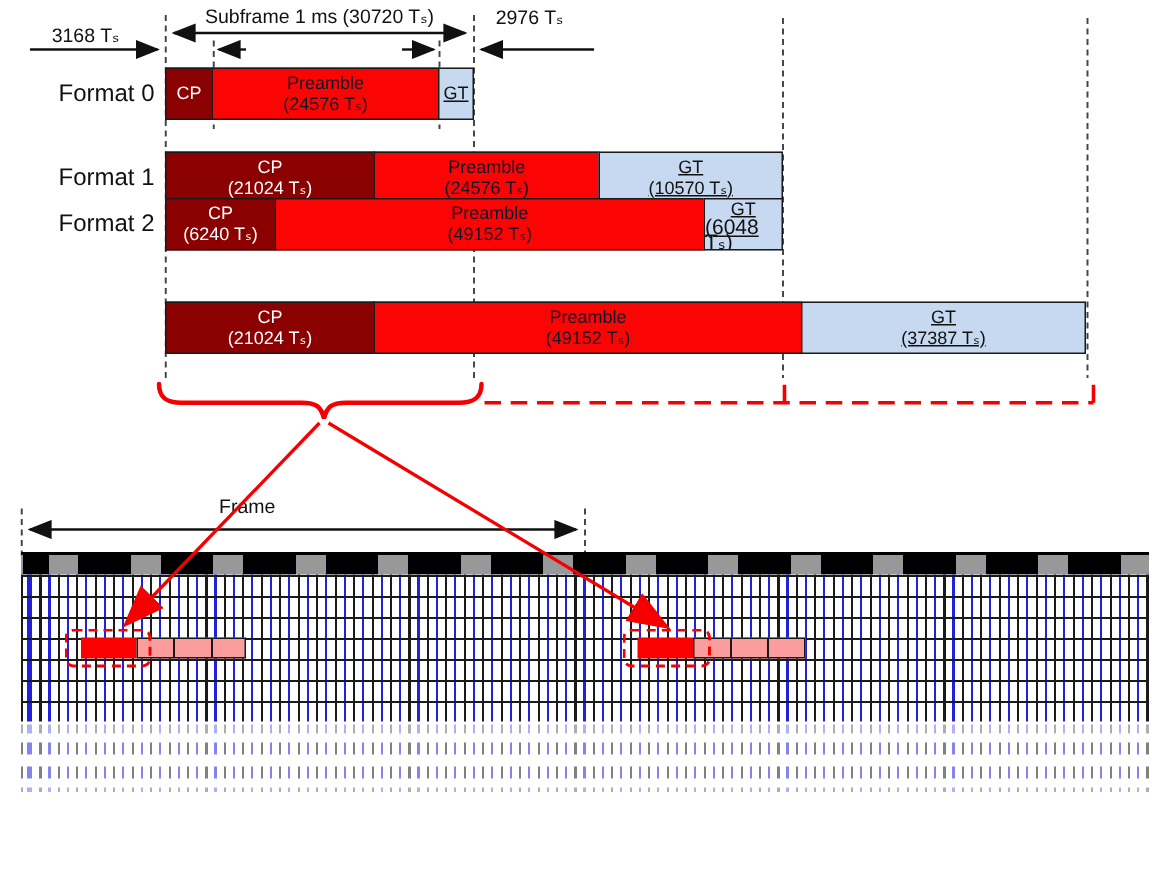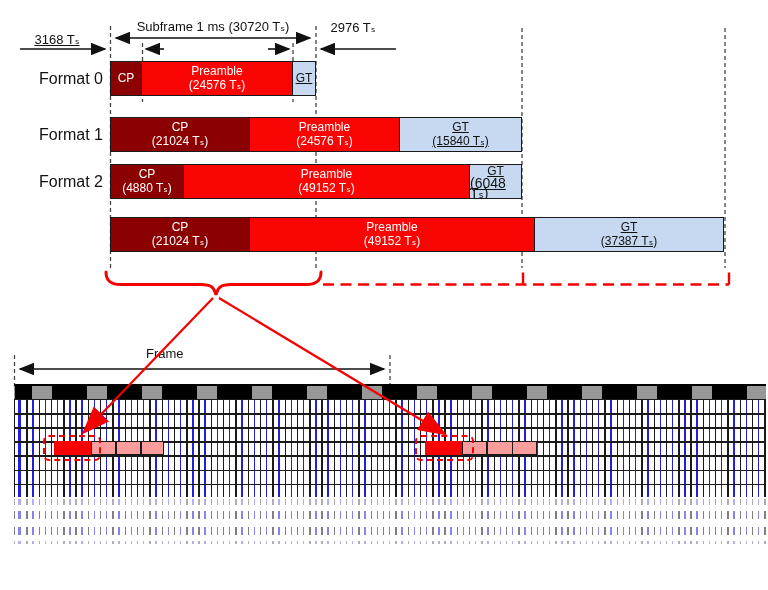--- a/index.html
+++ b/index.html
@@ -1,36 +1,36 @@
 <!DOCTYPE html>
 <html style="--cp: #8B0000; --preamble: #FB0404; --gt: #C6D9F1; --highlight_red: #FA0000; --highlight_pink: #FB9D9D; --annotation_red: #F40000; --grid_blue: #2020DD; --checker_gray: #989898;"><head>
 <meta charset="utf-8">
 <style>
   html,body{margin:0;padding:0;background:#fff;}
   .canvas{position:relative;width:768px;height:528px;background:#fff;overflow:hidden;
-          font-family:"Liberation Sans","DejaVu Sans",sans-serif;color:#111;margin-top:16px;}
+          font-family:"Liberation Sans","DejaVu Sans",sans-serif;color:#111;}
   svg.overlay{position:absolute;left:0;top:0;width:768px;height:590px;pointer-events:none;}
   #svg-back{z-index:1;}
   #svg-front{z-index:6;}
 
   .lbl{position:absolute;font-size:13px;white-space:nowrap;z-index:3;}
   .subframe-lbl{left:110px;width:206px;top:3px;text-align:center;}
-  .off-left{left:12px;width:90px;top:16px;text-align:center;text-decoration:underline;}
+  .off-left{left:12px;width:90px;top:16px;text-align:center;}
   .off-right{left:308px;width:90px;top:4px;text-align:center;}
   .frame-lbl{left:146px;width:100px;top:330px;text-align:left;}
 
   .frow{position:absolute;left:0;width:768px;height:35px;z-index:2;}
   .fname{position:absolute;left:18px;width:85px;height:35px;display:flex;align-items:center;
          justify-content:flex-end;font-size:16px;}
   .bars{position:absolute;left:110px;top:0;height:35px;display:flex;}
   .seg{box-sizing:border-box;height:35px;border:1px solid #1a1a1a;display:flex;flex-direction:column;
        align-items:center;justify-content:center;font-size:12px;line-height:13.5px;overflow:hidden;}
   .seg + .seg{margin-left:-1px;}
   .seg.cp{background:var(--cp);color:#fff;}
-  .seg.pre{background:var(--preamble);color:#ffffff;}
+  .seg.pre{background:var(--preamble);color:#0f172a;}
   .seg.gt{background:var(--gt);color:#111;text-decoration:underline;}
   .l2:empty{display:none;}
   .l2.small{font-size:14px;line-height:10px;}
 
   
   .checker{position:absolute;left:14px;width:752px;background:#000;z-index:2;}
   .checker.top{top:368px;height:15px;}
   .checker.bottom{top:566px;height:18px;}
   .checker .sq{position:absolute;left:0;width:752px;}
   .checker.top .sq{top:2px;height:13px;
@@ -118,31 +118,31 @@
       <div class="seg cp" style="width:140px">
         <div class="l1">CP</div>
         <div class="l2">(21024 Tₛ)</div>
         </div>
       <div class="seg pre" style="width:151px">
         <div class="l1">Preamble</div>
         <div class="l2">(24576 Tₛ)</div>
         </div>
       <div class="seg gt" style="width:123px">
         <div class="l1">GT</div>
-        <div class="l2">(15840 Tₛ)</div>
-        </div>
-    </div>
-  </div>
-
-  <div class="frow" style="top:148px">
+        <div class="l2">(10570 Tₛ)</div>
+        </div>
+    </div>
+  </div>
+
+  <div class="frow" style="top:132px">
     <div class="fname">Format 2</div>
     <div class="bars">
       <div class="seg cp" style="width:74px">
         <div class="l1">CP</div>
-        <div class="l2">(4880 Tₛ)</div>
+        <div class="l2">(6240 Tₛ)</div>
         </div>
       <div class="seg pre" style="width:287px">
         <div class="l1">Preamble</div>
         <div class="l2">(49152 Tₛ)</div>
         </div>
       <div class="seg gt" style="width:53px">
         <div class="l1">GT</div>
         <div class="l2 small">(6048 Tₛ)</div>
         </div>
     </div>

